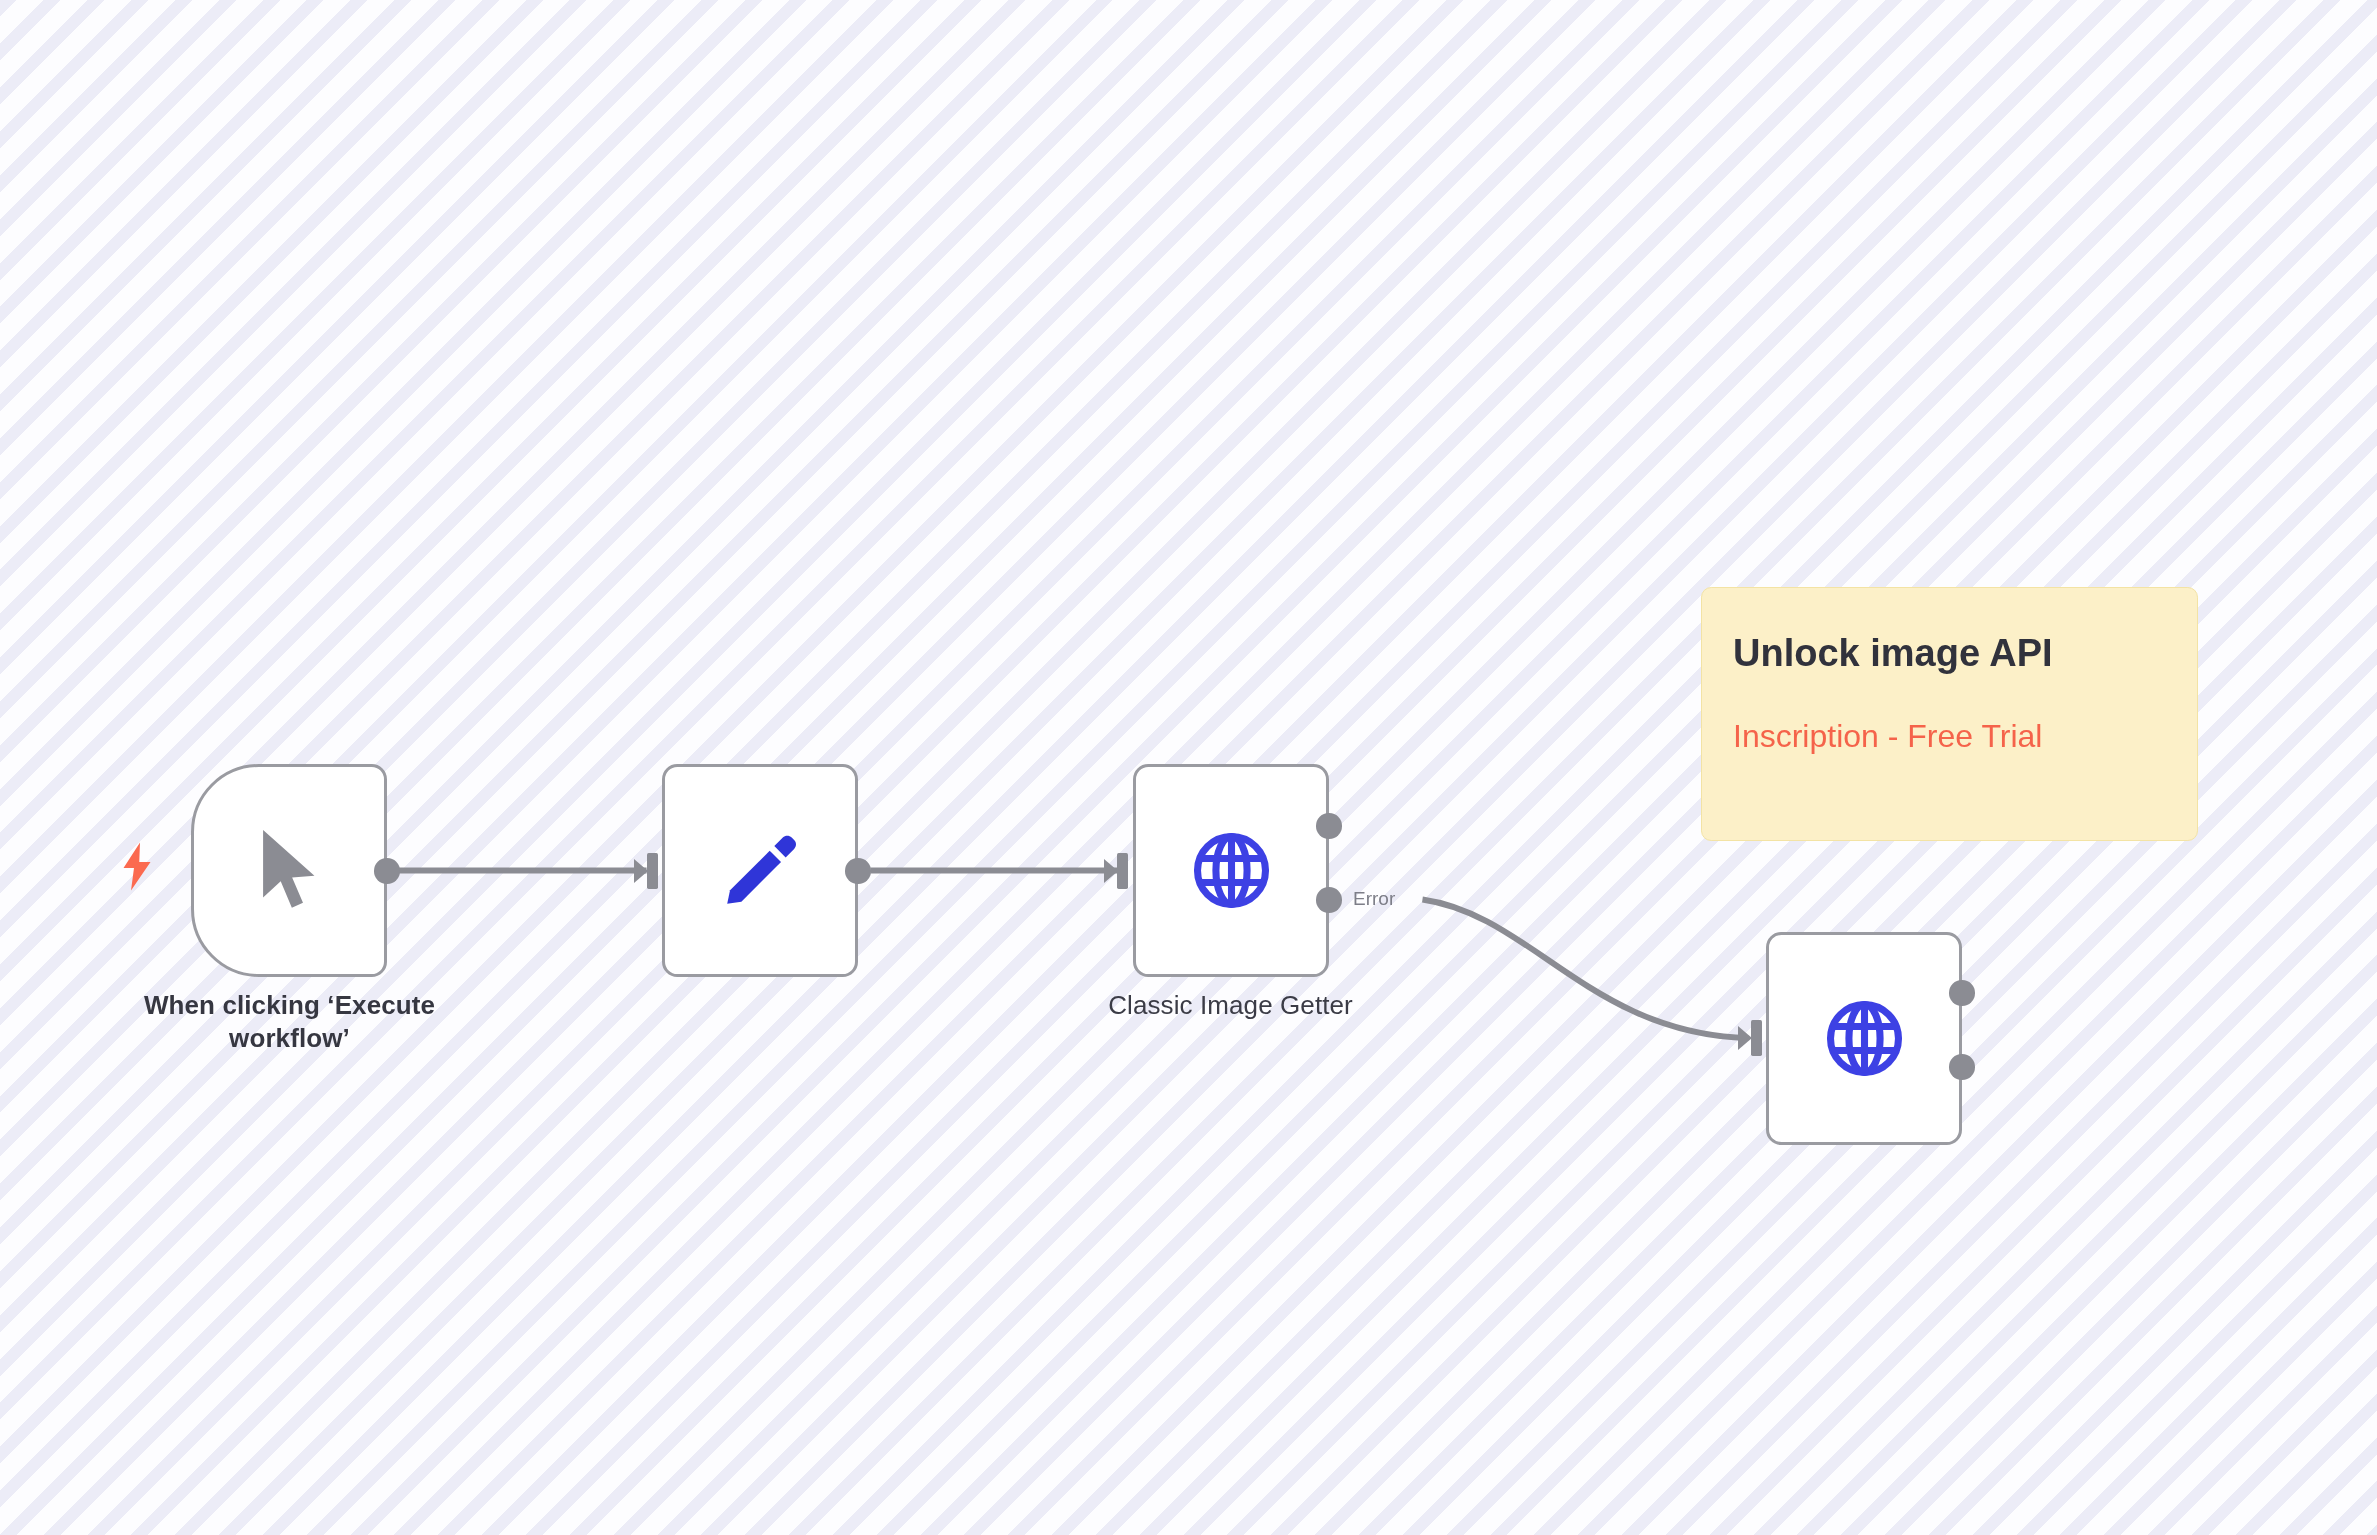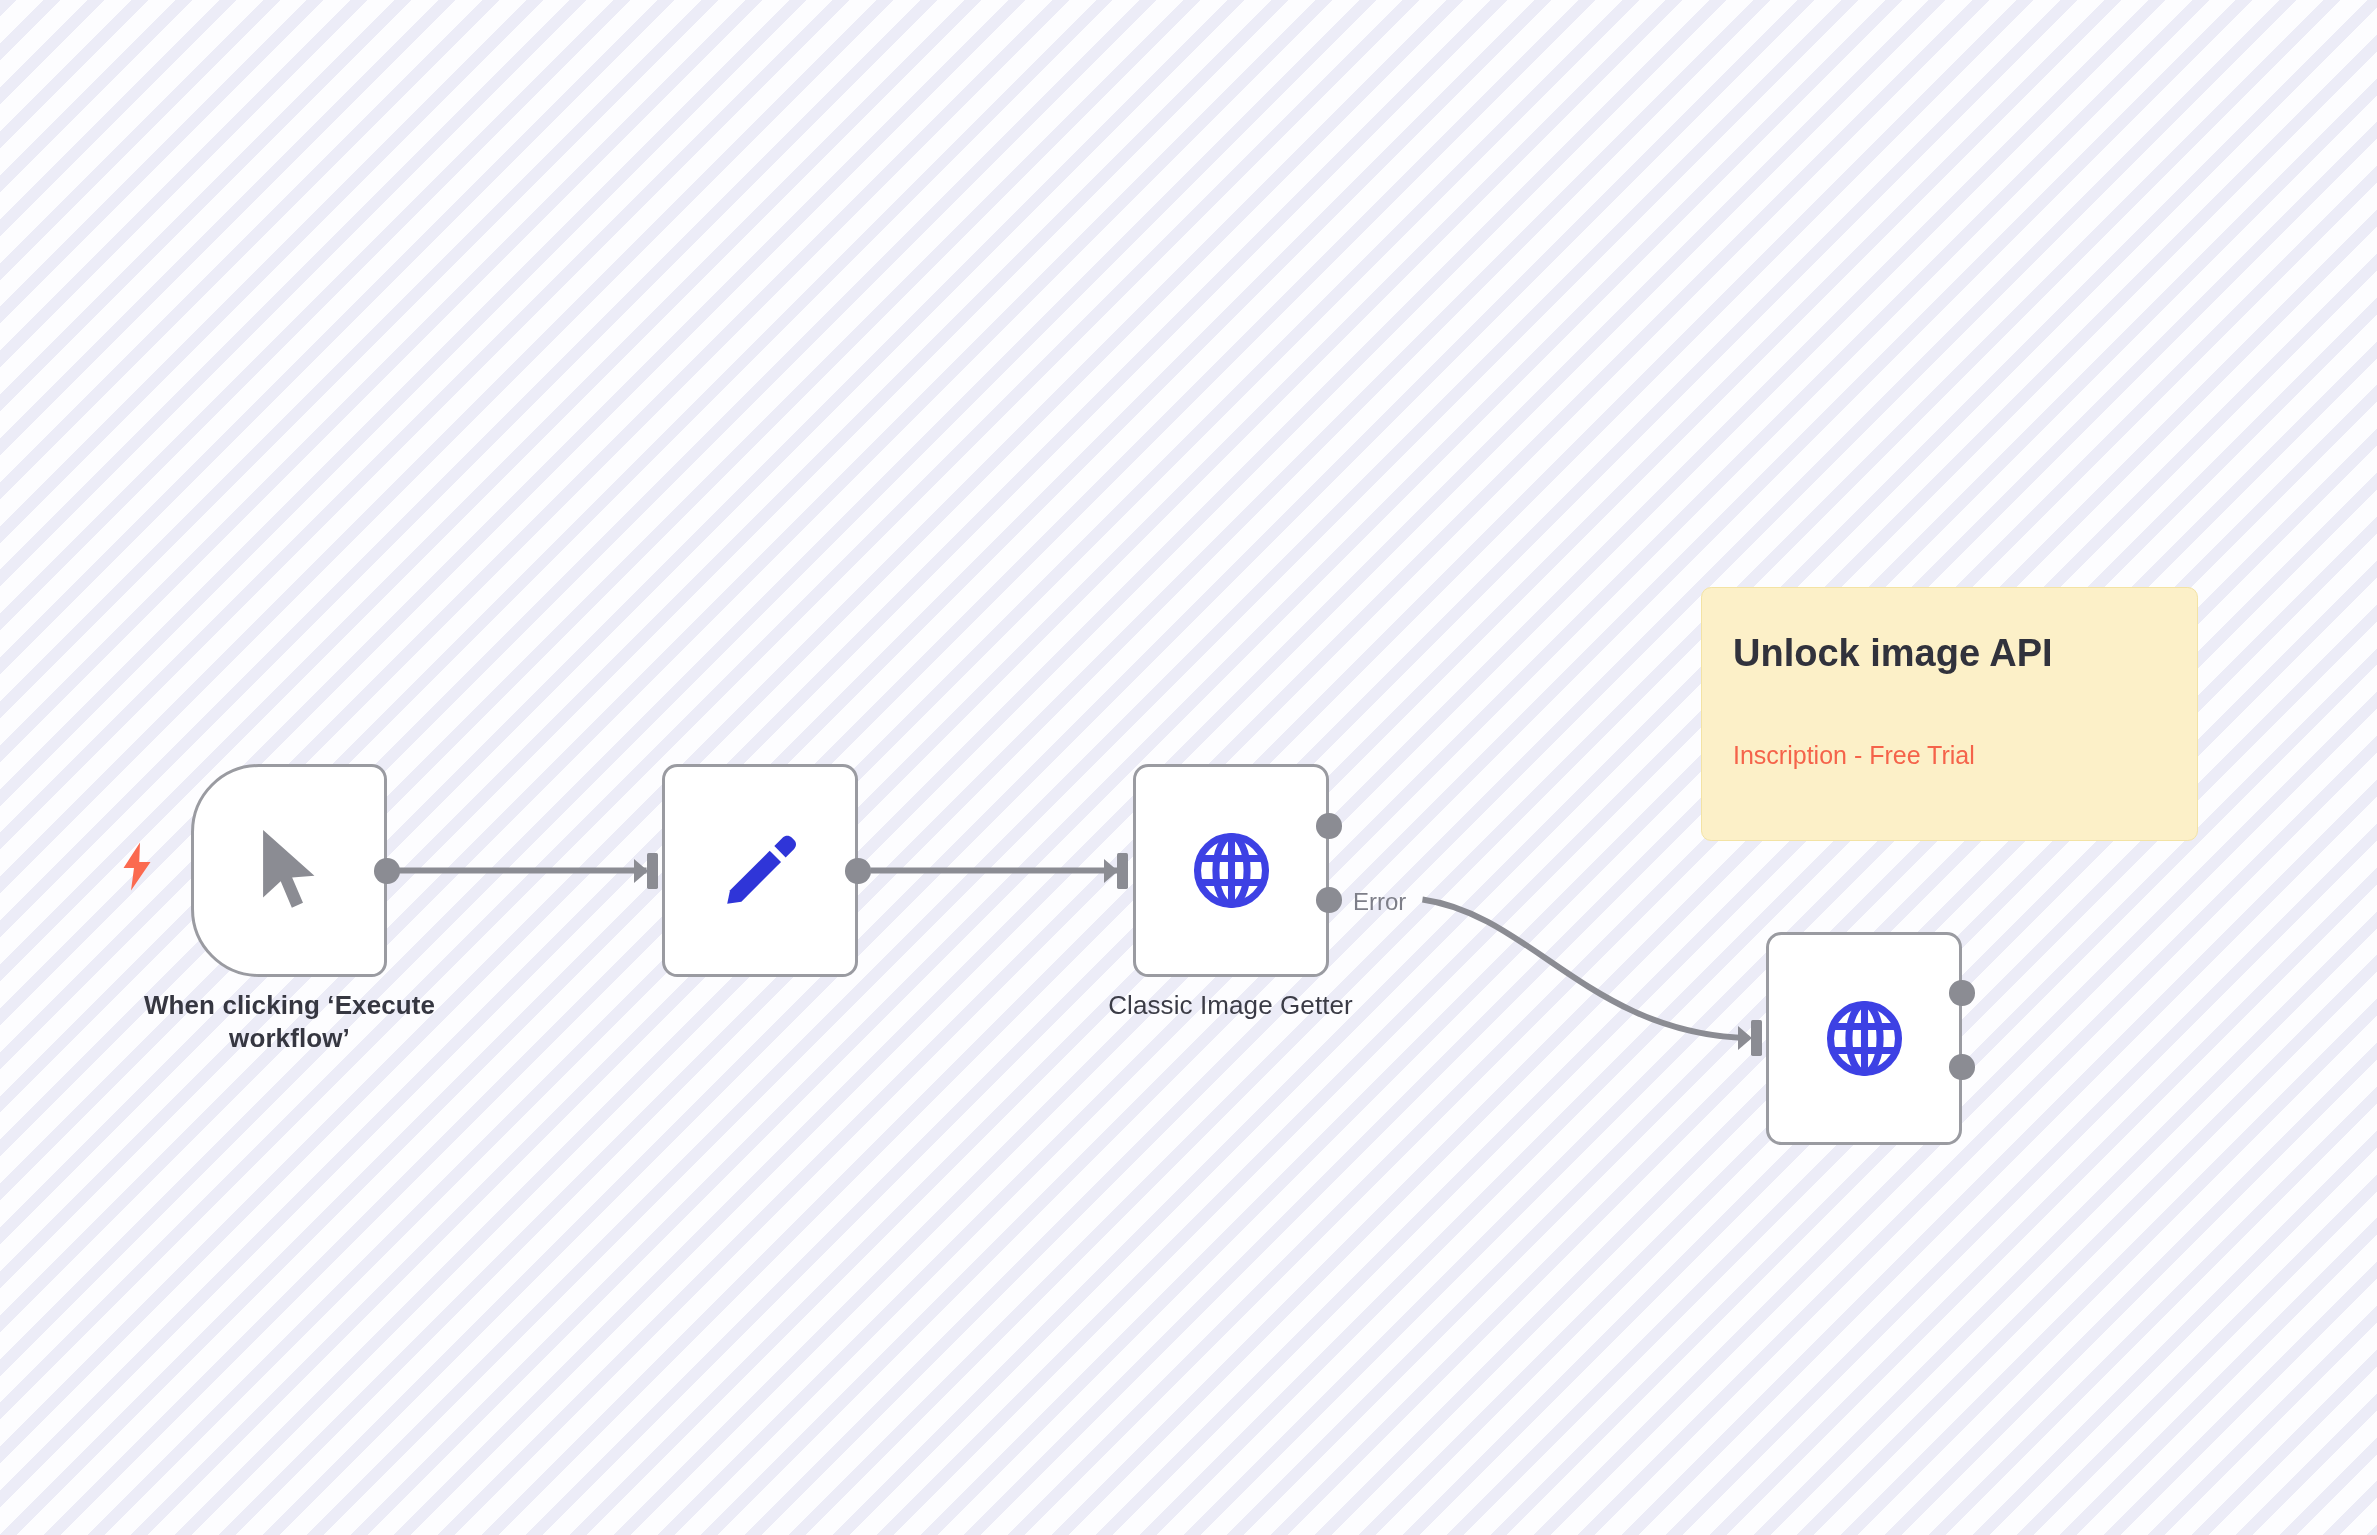--- a/index.html
+++ b/index.html
@@ -110,21 +110,21 @@
   }
   .in-port .bar {
     width: 11px;
     height: 36px;
     background: #8b8c93;
     border-radius: 1.7px;
   }
 
   .edge-label {
     position: absolute;
-    font-size: 24px;
+    font-size: 19px;
     color: #7d7e88;
     white-space: nowrap;
   }
 
   
   .bolt {
     position: absolute;
     line-height: 0;
   }
 
@@ -138,23 +138,23 @@
     padding: 43px 31px;
   }
   .sticky-title {
     font-size: 38px;
     font-weight: 700;
     color: #31323c;
     line-height: 1.2;
     margin: 0;
   }
   .sticky-link {
-    font-size: 25px;
+    font-size: 32px;
     color: #f5634a;
-    margin-top: 62px;
+    margin-top: 39px;
     line-height: 1.3;
   }
 </style>
 </head>
 <body>
 
 <div id="canvas">
 
   <svg id="edges" viewBox="0 0 2794 1805" xmlns="http://www.w3.org/2000/svg">
 

